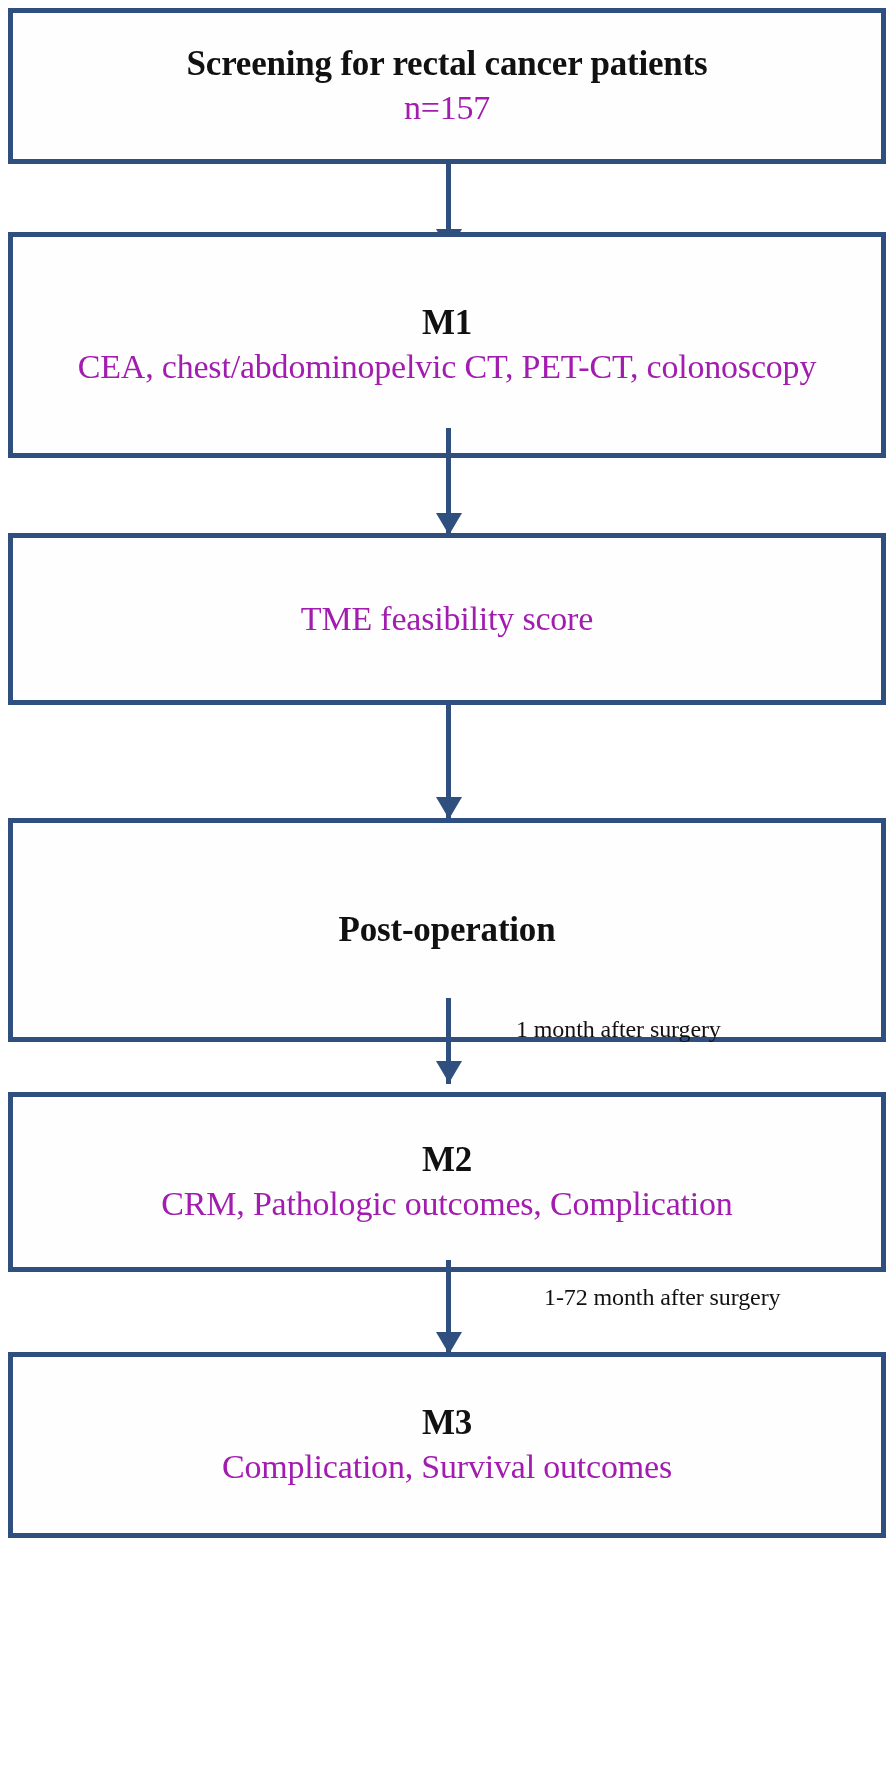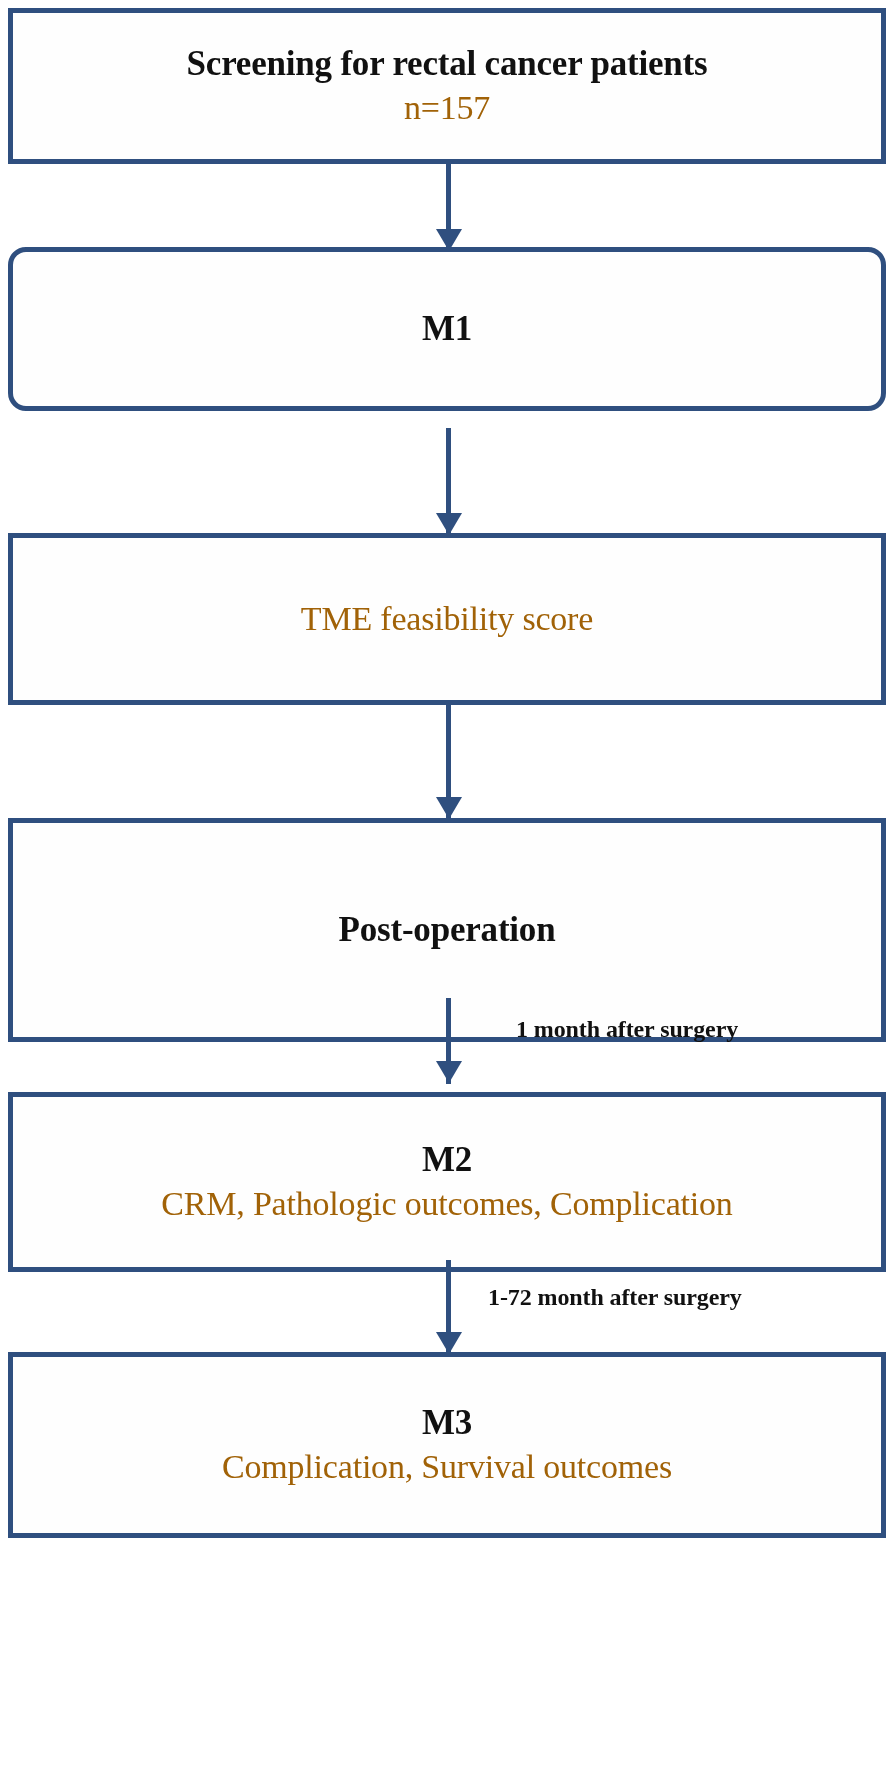--- a/index.html
+++ b/index.html
@@ -35,21 +35,21 @@
     font-weight: bold;
     font-size: 35px;
     line-height: 1.22;
     color: #111111;
     letter-spacing: -0.2px;
   }
   .box-sub {
     font-weight: normal;
     font-size: 34px;
     line-height: 1.28;
-    color: #a16207;
+    color: #a21caf;
     letter-spacing: -0.2px;
   }
   .box-sub.wide { max-width: 840px; }
   .reg {
     font-size: 0.62em;
     vertical-align: super;
     line-height: 0;
   }
 
   
@@ -65,41 +65,42 @@
     height: 0;
     border-left: 13px solid transparent;
     border-right: 13px solid transparent;
     border-top: 22px solid #2f4f7f;
   }
 
   
   .edge-label {
     position: absolute;
     font-size: 24px;
-    font-weight: bold;
+    font-weight: normal;
     color: #111111;
     white-space: nowrap;
     letter-spacing: -0.1px;
   }
 </style>
 </head>
 <body>
 
 <div id="page">
 
   <div class="flow-box" style="top:8px; height:156px;">
     <div class="box-title">Screening for rectal cancer patients</div>
     <div class="box-sub">n=157</div>
   </div>
 
   <div class="connector" style="top:164px; height:88px;"></div>
   <div class="arrowhead" style="left:436px; top:229px;"></div>
 
-  <div class="flow-box" style="top:247px; height:164px;border-radius:18px;">
+  <div class="flow-box" style="top:232px; height:226px;">
     <div class="box-title">M1</div>
+    <div class="box-sub wide">CEA, chest/abdominopelvic CT, PET-CT, colonoscopy</div>
   </div>
 
   <div class="connector" style="top:428px; height:108px;"></div>
   <div class="arrowhead" style="left:436px; top:513px;"></div>
 
   <div class="flow-box" style="top:533px; height:172px;">
     <div class="box-sub">TME feasibility score</div>
   </div>
 
   <div class="connector" style="top:705px; height:115px;"></div>
@@ -113,20 +114,20 @@
   <div class="arrowhead" style="left:436px; top:1061px;"></div>
   <div class="edge-label" style="left:516px; top:1016px;">1 month after surgery</div>
 
   <div class="flow-box" style="top:1092px; height:180px;">
     <div class="box-title">M2</div>
     <div class="box-sub wide">CRM, Pathologic outcomes, Complication</div>
   </div>
 
   <div class="connector" style="top:1260px; height:95px;"></div>
   <div class="arrowhead" style="left:436px; top:1332px;"></div>
-  <div class="edge-label" style="left:488px; top:1284px;text-align:center;">1-72 month after surgery</div>
+  <div class="edge-label" style="left:544px; top:1284px;text-align:center;">1-72 month after surgery</div>
 
   <div class="flow-box" style="top:1352px; height:186px;">
     <div class="box-title">M3</div>
     <div class="box-sub">Complication, Survival outcomes</div>
   </div>
 
 </div>
 
 </body></html>

